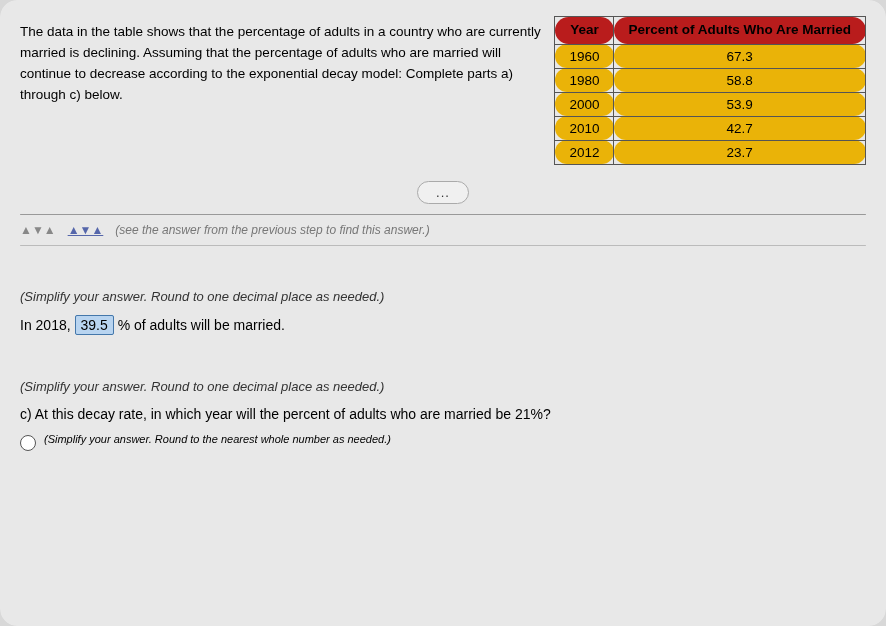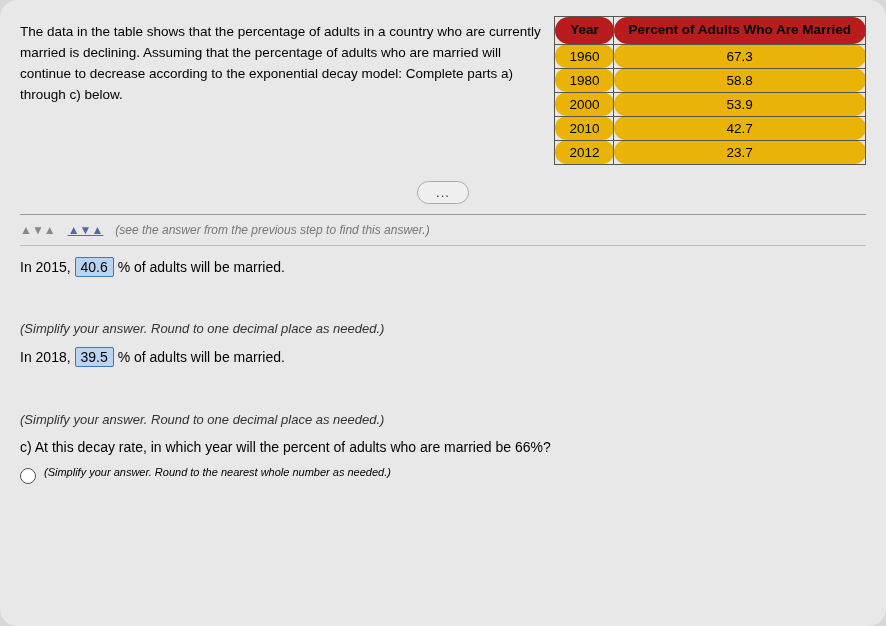--- a/index.html
+++ b/index.html
@@ -224,39 +224,34 @@
     <span style="color:#888; font-size:12px;">▲▼▲</span>
     <span class="nav-link">▲▼▲</span>
     <span class="nav-hint">(see the answer from the previous step to find this answer.)</span>
   </div>
 
   <hr class="section-divider">
 
   <div class="part-b">
 
     <div class="answer-block">
-      <div class="answer-line">
-        <span>In 2015,</span>
-        <span class="highlighted-answer">40.6</span>
-        <span>% of adults will be married.</span>
-      </div>
       <div class="answer-hint">(Simplify your answer. Round to one decimal place as needed.)</div>
     </div>
 
     <div class="answer-block">
       <div class="answer-line">
         <span>In 2018,</span>
         <span class="highlighted-answer">39.5</span>
         <span>% of adults will be married.</span>
       </div>
       <div class="answer-hint">(Simplify your answer. Round to one decimal place as needed.)</div>
     </div>
   </div>
 
   <div class="part-c-block">
-    <p class="part-c-title">c) At this decay rate, in which year will the percent of adults who are married be 66%?</p>
+    <p class="part-c-title">c) At this decay rate, in which year will the percent of adults who are married be 21%?</p>
     <div class="checkbox-row">
       <div class="checkbox-input"></div>
       <span class="checkbox-label">(Simplify your answer. Round to the nearest whole number as needed.)</span>
     </div>
   </div>
 
 </div>
 
 </body></html>

